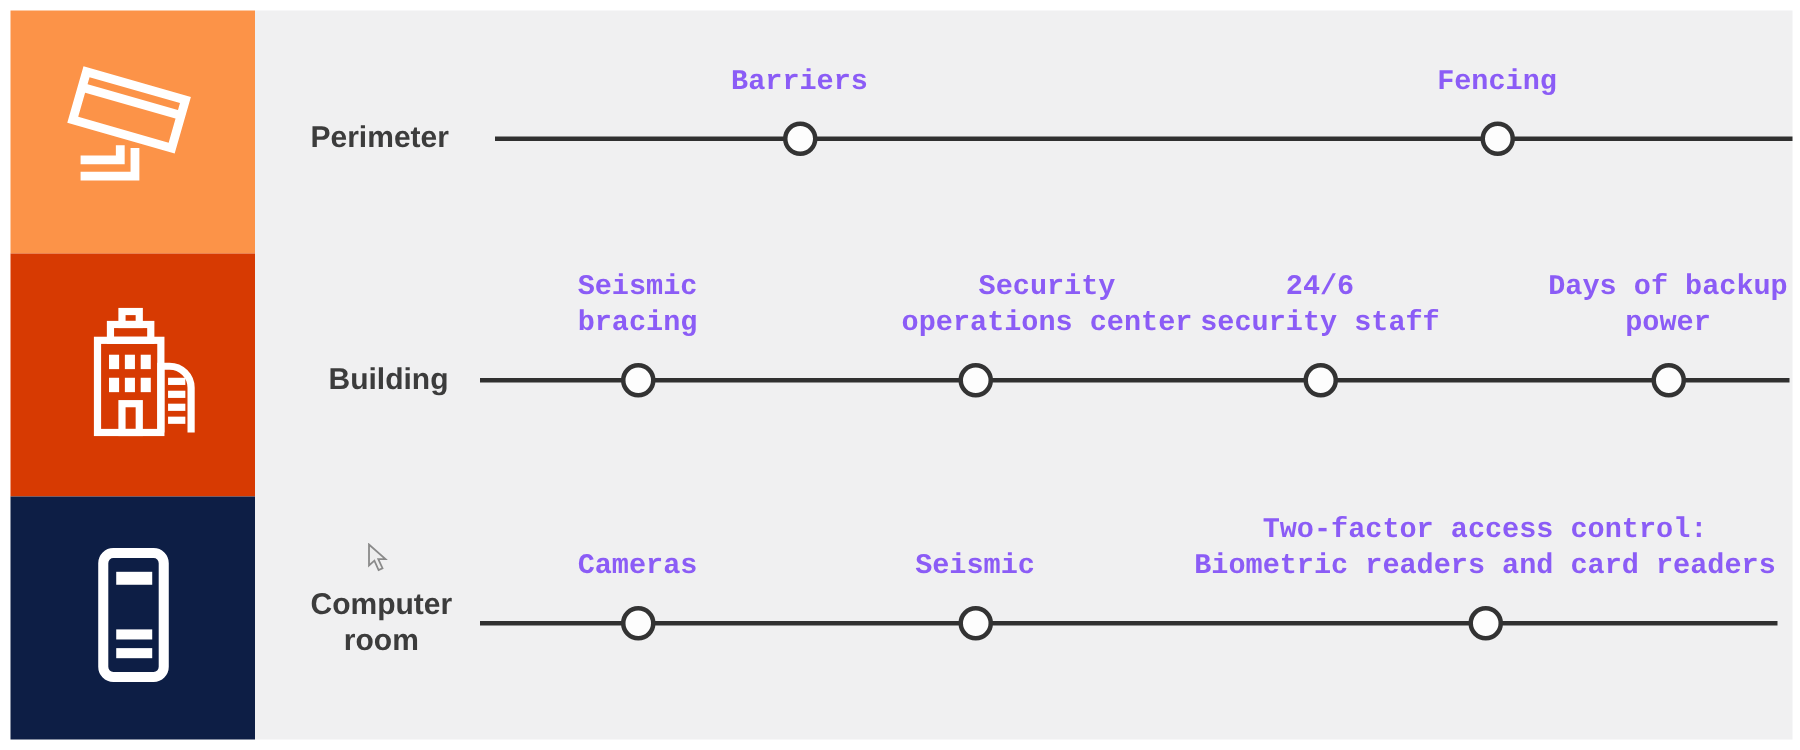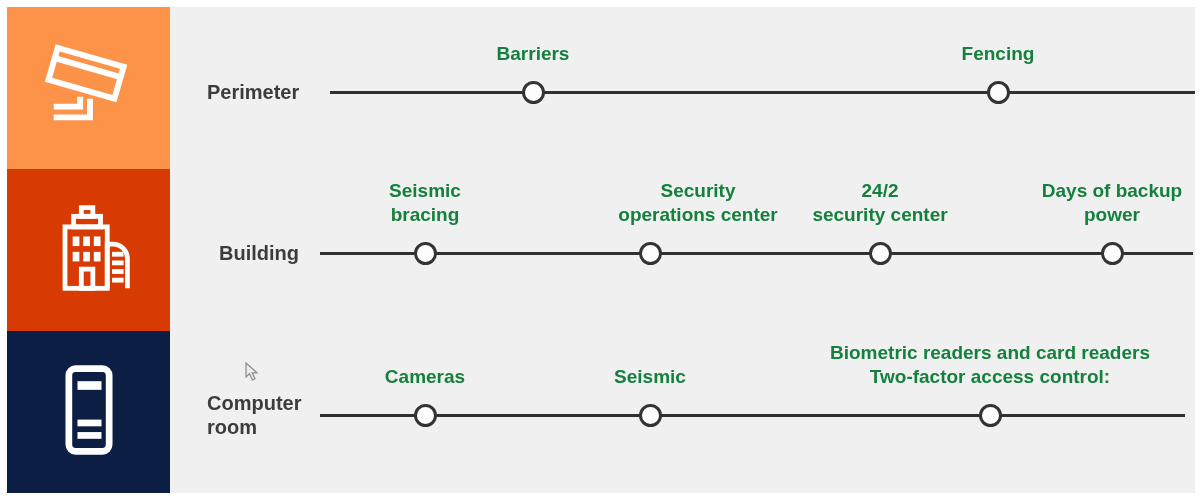--- a/index.html
+++ b/index.html
@@ -1,23 +1,23 @@
 <!DOCTYPE html>
 <html><head>
 <meta charset="utf-8">
 <style>
   html,body{margin:0;padding:0;background:#ffffff;}
   body{width:1200px;height:500px;overflow:hidden;font-family:"Liberation Sans",sans-serif;}
   #stage{position:relative;width:1200px;height:500px;background:#ffffff;}
   .panel{position:absolute;left:170px;top:7px;width:1025px;height:486px;background:#F0F0F1;}
   .block{position:absolute;left:7px;width:163px;height:162px;display:flex;align-items:center;justify-content:center;}
-  .row-label{position:absolute;left:207px;transform:translateY(-50%);font-size:20px;font-weight:bold;color:#3C3C3C;line-height:24px;text-align:left;}
+  .row-label{position:absolute;left:207px;transform:translateY(-50%);font-size:20px;font-weight:bold;color:#3C3C3C;line-height:24px;text-align:center;}
   .tl-line{position:absolute;height:3px;background:#303030;}
   .node-dot{position:absolute;width:23px;height:23px;border-radius:50%;background:#FDFDFD;border:3px solid #333333;box-sizing:border-box;}
-  .node-label{position:absolute;transform:translateX(-50%);text-align:center;font-size:19px;font-weight:bold;color:#15803d;line-height:24px;}
+  .node-label{position:absolute;transform:translateX(-50%);text-align:center;font-size:19px;font-weight:bold;color:#8b5cf6;line-height:24px;font-family:Liberation Mono, monospace;}
   .node-label div{white-space:nowrap;}
   .cursor{position:absolute;}
 </style>
 </head>
 <body>
 
 <div id="stage">
   <div class="panel"></div>
 <div class="block" style="top: 7px; background: rgb(252, 147, 72);">
       <span><svg width="98" height="98" viewBox="0 0 100 100">
@@ -75,22 +75,22 @@
       <div>Seismic</div>
       <div>bracing</div>
     </div>
     <div class="node-dot" style="left: 638.5px; top: 241.5px; background: rgb(253, 253, 253); border-color: rgb(51, 51, 51);"></div>
     <div class="node-label" style="left: 650px; bottom: 273px; margin-left: 48px;">
       <div>Security</div>
       <div>operations center</div>
     </div>
     <div class="node-dot" style="left: 868.5px; top: 241.5px; background: rgb(253, 253, 253); border-color: rgb(51, 51, 51);"></div>
     <div class="node-label" style="left: 880px; bottom: 273px;">
-      <div>24/2</div>
-      <div>security center</div>
+      <div>24/6</div>
+      <div>security staff</div>
     </div>
     <div class="node-dot" style="left: 1100.5px; top: 241.5px; background: rgb(253, 253, 253); border-color: rgb(51, 51, 51);"></div>
     <div class="node-label" style="left: 1112px; bottom: 273px;">
       <div>Days of backup</div>
       <div>power</div>
     </div>
     <div class="block" style="top: 331px; background: rgb(13, 30, 69);">
       <span><svg width="96" height="96" viewBox="0 0 100 100">
           <rect x="29" y="7" width="42" height="86" rx="7" fill="none" stroke="#ffffff" stroke-width="7"></rect>
           <g fill="#ffffff">
@@ -108,19 +108,19 @@
     <div class="node-dot" style="left: 413.5px; top: 403.5px; background: rgb(253, 253, 253); border-color: rgb(51, 51, 51);"></div>
     <div class="node-label" style="left: 425px; bottom: 111px;">
       <div>Cameras</div>
     </div>
     <div class="node-dot" style="left: 638.5px; top: 403.5px; background: rgb(253, 253, 253); border-color: rgb(51, 51, 51);"></div>
     <div class="node-label" style="left: 650px; bottom: 111px;">
       <div>Seismic</div>
     </div>
     <div class="node-dot" style="left: 978.5px; top: 403.5px; background: rgb(253, 253, 253); border-color: rgb(51, 51, 51);"></div>
     <div class="node-label" style="left: 990px; bottom: 111px;">
+      <div>Two-factor access control:</div>
       <div>Biometric readers and card readers</div>
-      <div>Two-factor access control:</div>
     </div>
     <div class="cursor" style="left: 245px; top: 362px;"><svg width="14" height="20" viewBox="0 0 14 20">
         <path d="M1 1 L1 15 L4.6 11.8 L7.4 18 L10 16.8 L7.2 10.8 L12 10.8 Z" fill="#EDEDED" stroke="#8A8A8A" stroke-width="1.2"></path>
       </svg></div>
   </div>
 
 </body></html>

